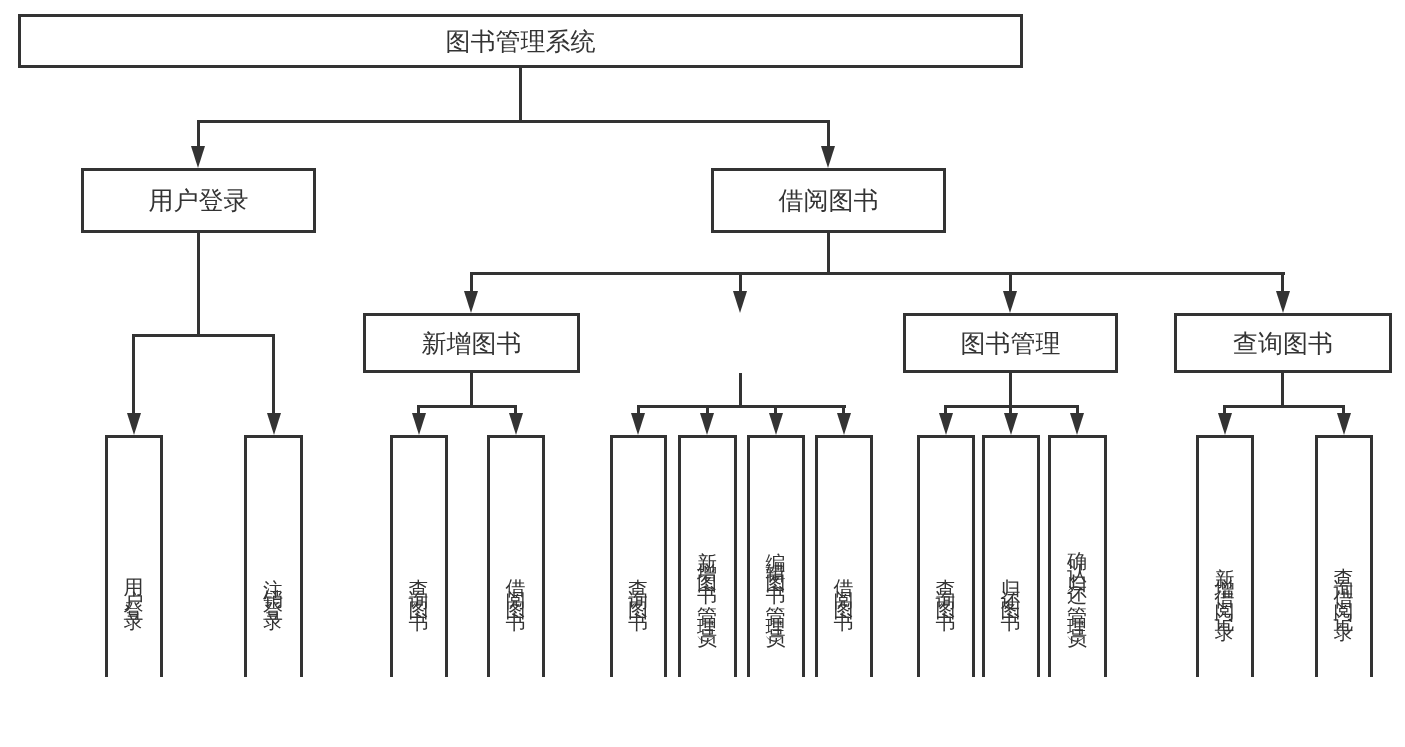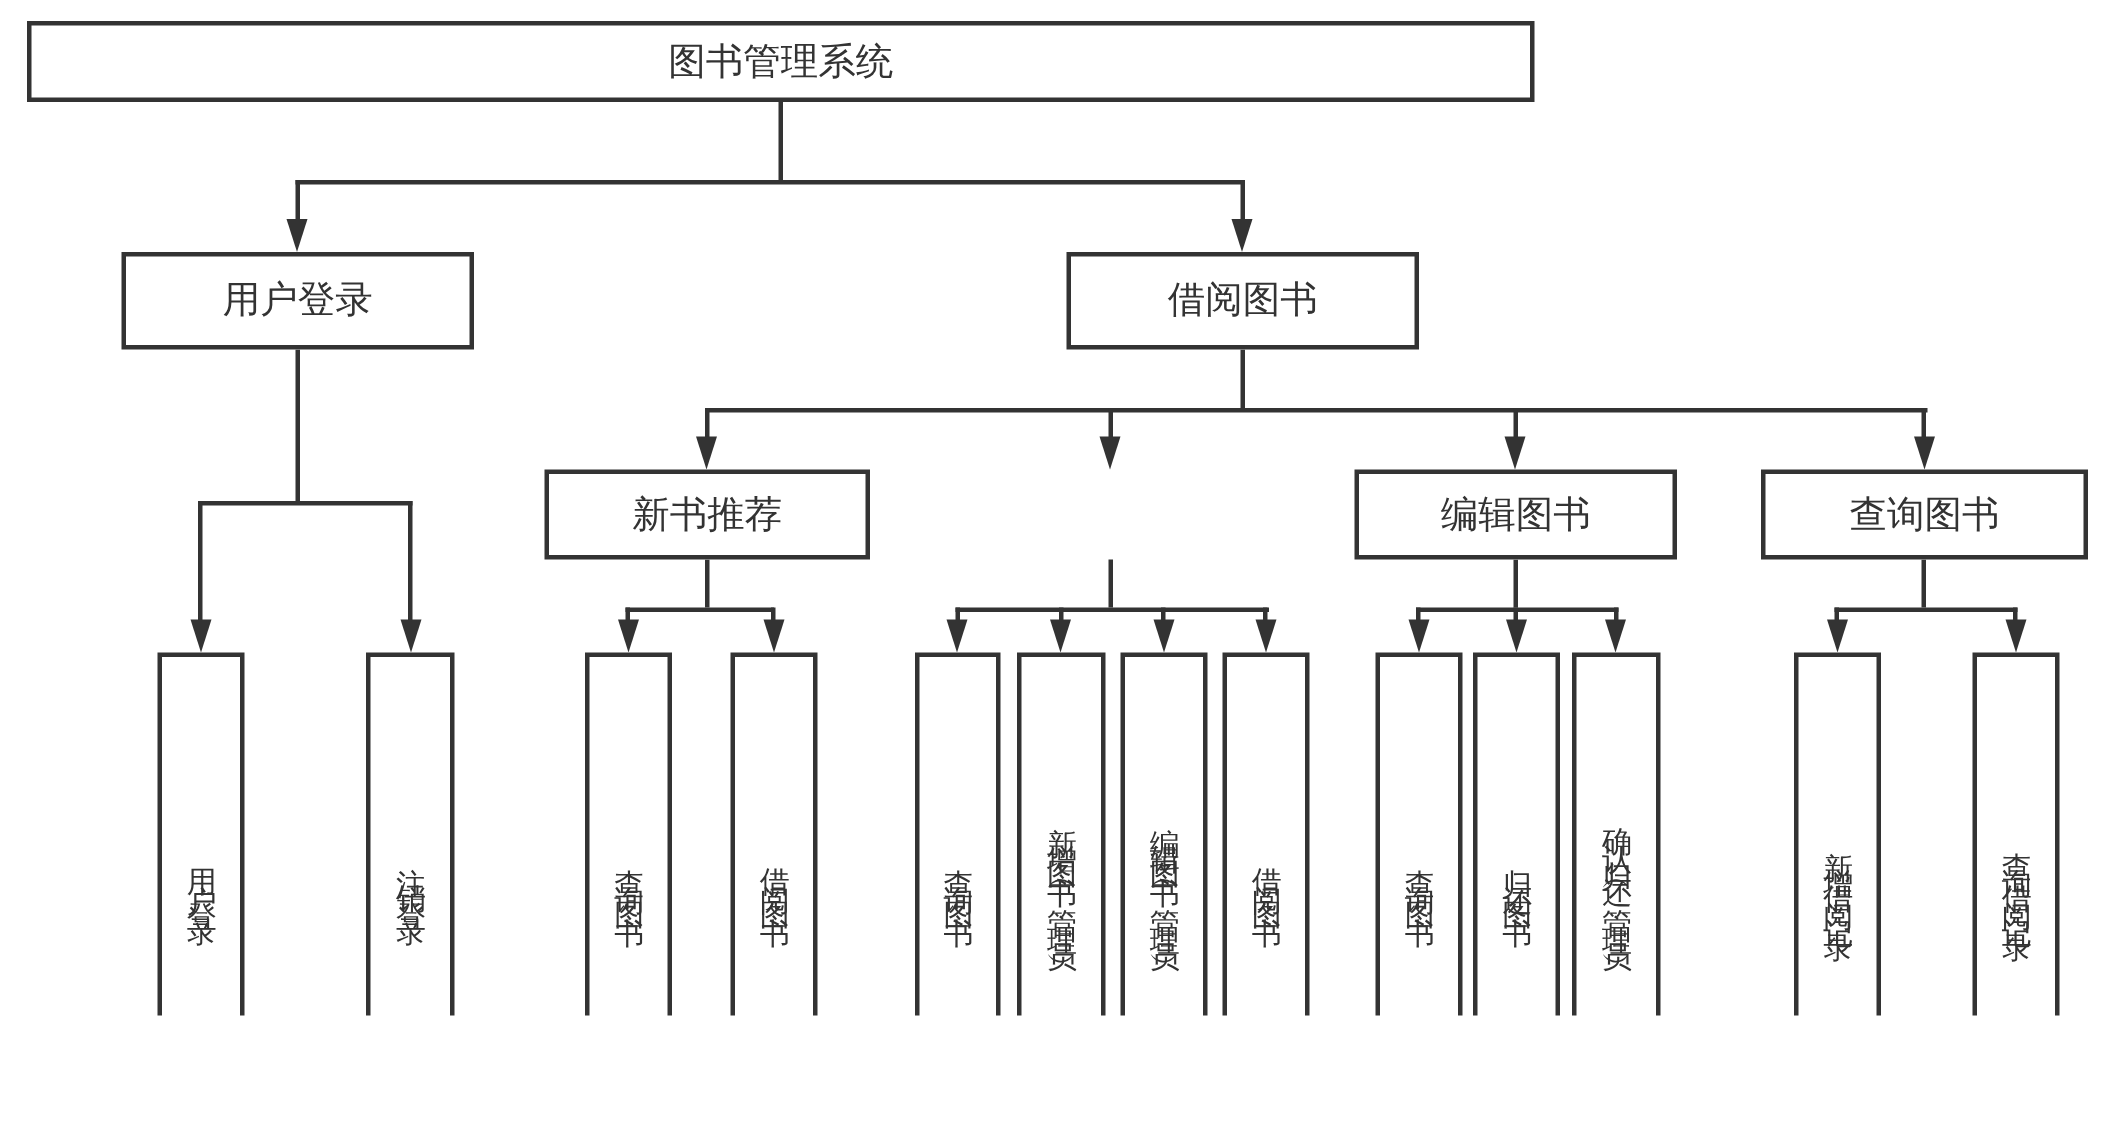--- a/index.html
+++ b/index.html
@@ -101,24 +101,24 @@
   <div class="vline" style="left:470px;top:272px;height:21px"></div>
   <div class="vline" style="left:739px;top:272px;height:21px"></div>
   <div class="vline" style="left:1009px;top:272px;height:21px"></div>
   <div class="vline" style="left:1281px;top:272px;height:21px"></div>
   <div class="arrow" style="left:464px;top:291px"></div>
   <div class="arrow" style="left:733px;top:291px"></div>
   <div class="arrow" style="left:1003px;top:291px"></div>
   <div class="arrow" style="left:1276px;top:291px"></div>
 
   <div class="node" style="left:363px;top:313px;width:217px;height:60px">
-    <span>新书推荐</span>
+    <span>新增图书</span>
   </div>
   <div class="node" style="left:903px;top:313px;width:215px;height:60px">
-    <span>编辑图书</span>
+    <span>图书管理</span>
   </div>
   <div class="node" style="left:1174px;top:313px;width:218px;height:60px">
     <span>查询图书</span>
   </div>
 
   <div class="vline" style="left:470px;top:373px;height:32px"></div>
   <div class="hline" style="left:417px;top:405px;width:99px"></div>
   <div class="vline" style="left:417px;top:405px;height:10px"></div>
   <div class="vline" style="left:514px;top:405px;height:10px"></div>
   <div class="arrow" style="left:412px;top:413px"></div>

